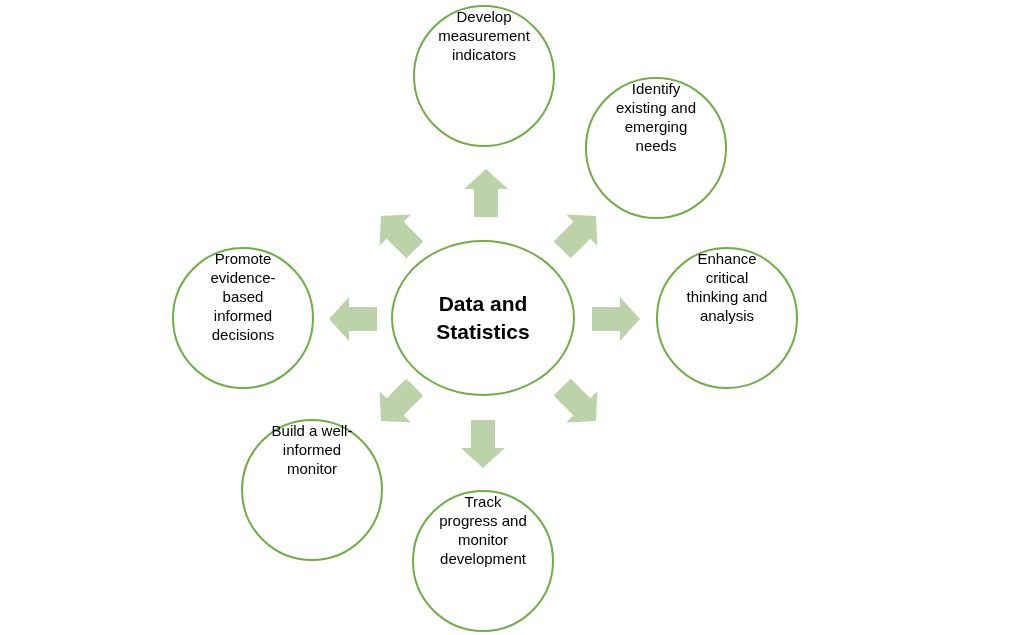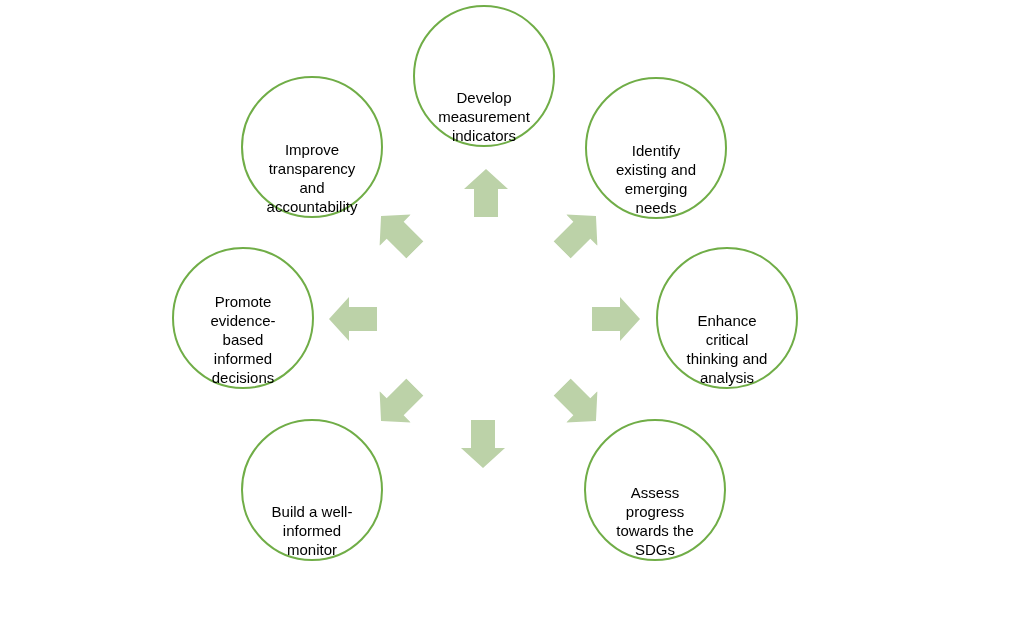--- a/index.html
+++ b/index.html
@@ -31,21 +31,21 @@
   .hub-label{
     font-size:21px;font-weight:700;line-height:28px;
     white-space:pre-line;color:var(--text);
   }
   
   .sat{
     position:absolute;
     width:142px;height:142px;
     border:2px solid var(--circle-border);
     border-radius:50%;
-    display:flex;align-items:flex-end;justify-content:center;
+    display:flex;align-items:flex-start;justify-content:center;
     text-align:center;
     background:var(--background);
   }
   .sat-label{
     font-size:15px;line-height:19px;
     white-space:pre-line;color:var(--text);
   }
   .s-top{left:413px;top:5px;}
   .s-top-right{left:585px;top:77px;}
   .s-right{left:656px;top:247px;}
@@ -88,56 +88,54 @@
   <svg class="arrow a-down-left" viewBox="0 0 48 44">
     <polygon points="0,10 28,10 28,0 48,22 28,44 28,34 0,34" fill="#BCD2A8"></polygon>
   </svg>
   <svg class="arrow a-left" viewBox="0 0 48 44">
     <polygon points="0,10 28,10 28,0 48,22 28,44 28,34 0,34" fill="#BCD2A8"></polygon>
   </svg>
   <svg class="arrow a-up-left" viewBox="0 0 48 44">
     <polygon points="0,10 28,10 28,0 48,22 28,44 28,34 0,34" fill="#BCD2A8"></polygon>
   </svg>
 
+  <div class="hub">
+    <span class="hub-label">Data and
+Statistics</span>
+  </div>
 
   <div class="sat s-top">
     <span class="sat-label">Develop
 measurement
 indicators</span>
   </div>
   <div class="sat s-right">
     <span class="sat-label">Enhance
 critical
 thinking and
 analysis</span>
   </div>
   <div class="sat s-top-right">
     <span class="sat-label">Identify
 existing and
 emerging
 needs</span>
   </div>
-  <div class="sat s-bottom-right">
-    <span class="sat-label">Assess
-progress
-towards the
-SDGs</span>
+  <div class="sat s-bottom">
+    <span class="sat-label">Track
+progress and
+monitor
+development</span>
   </div>
   <div class="sat s-bottom-left">
     <span class="sat-label">Build a well-
 informed
 monitor</span>
   </div>
   <div class="sat s-left">
     <span class="sat-label">Promote
 evidence-
 based
 informed
 decisions</span>
   </div>
-  <div class="sat s-top-left">
-    <span class="sat-label">Improve
-transparency
-and
-accountability</span>
-  </div>
 
 </div>
 
 </body></html>

